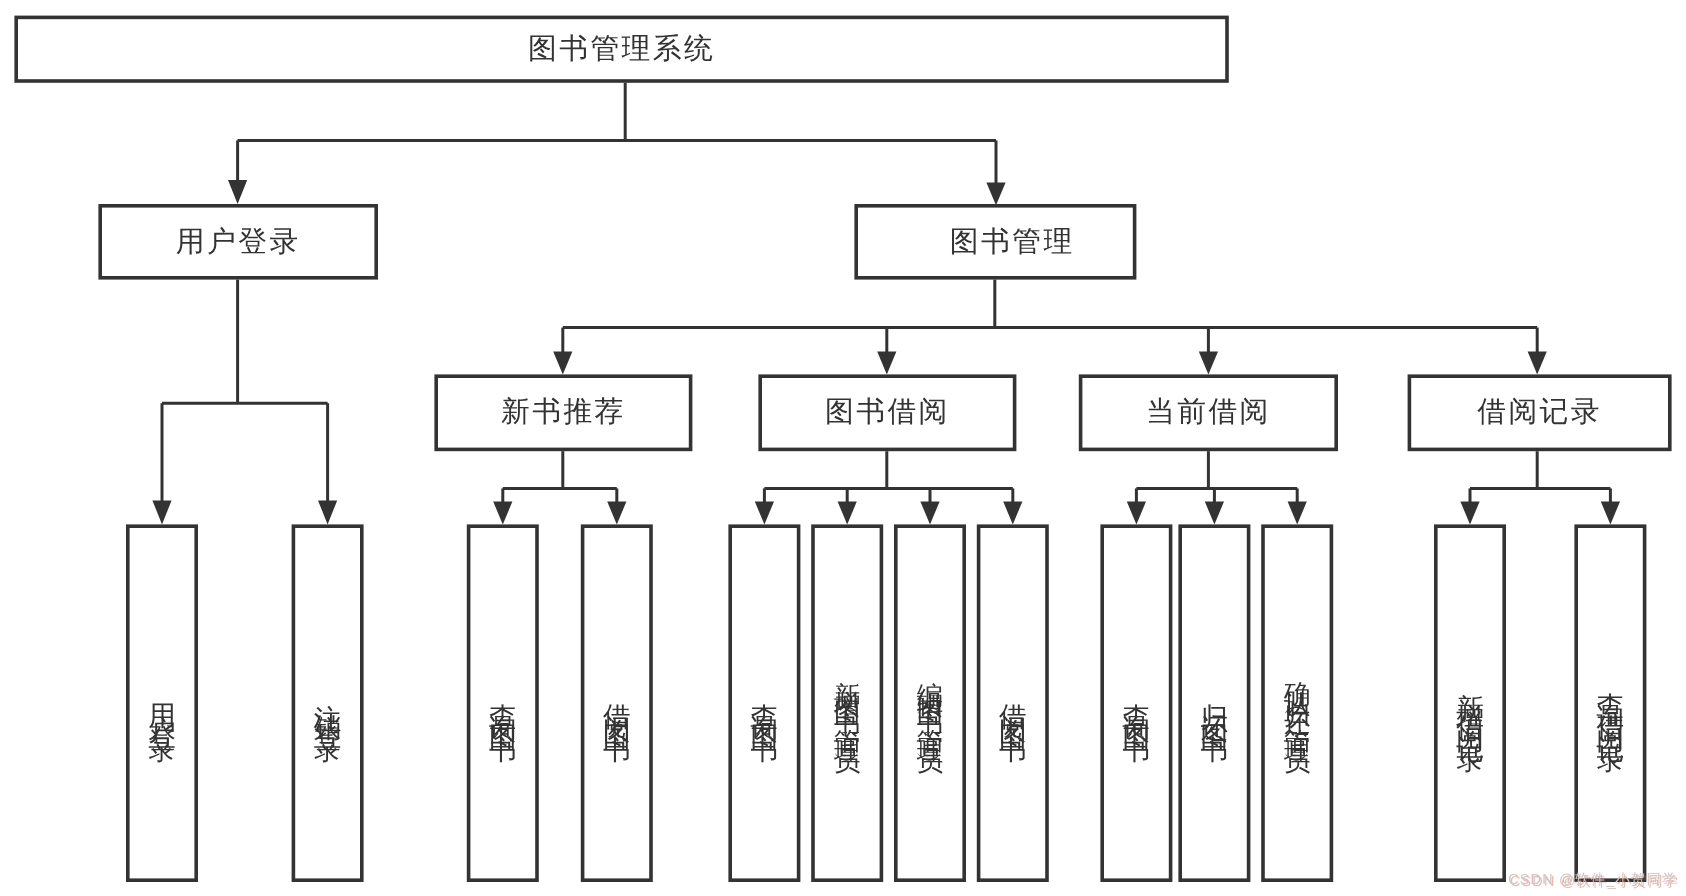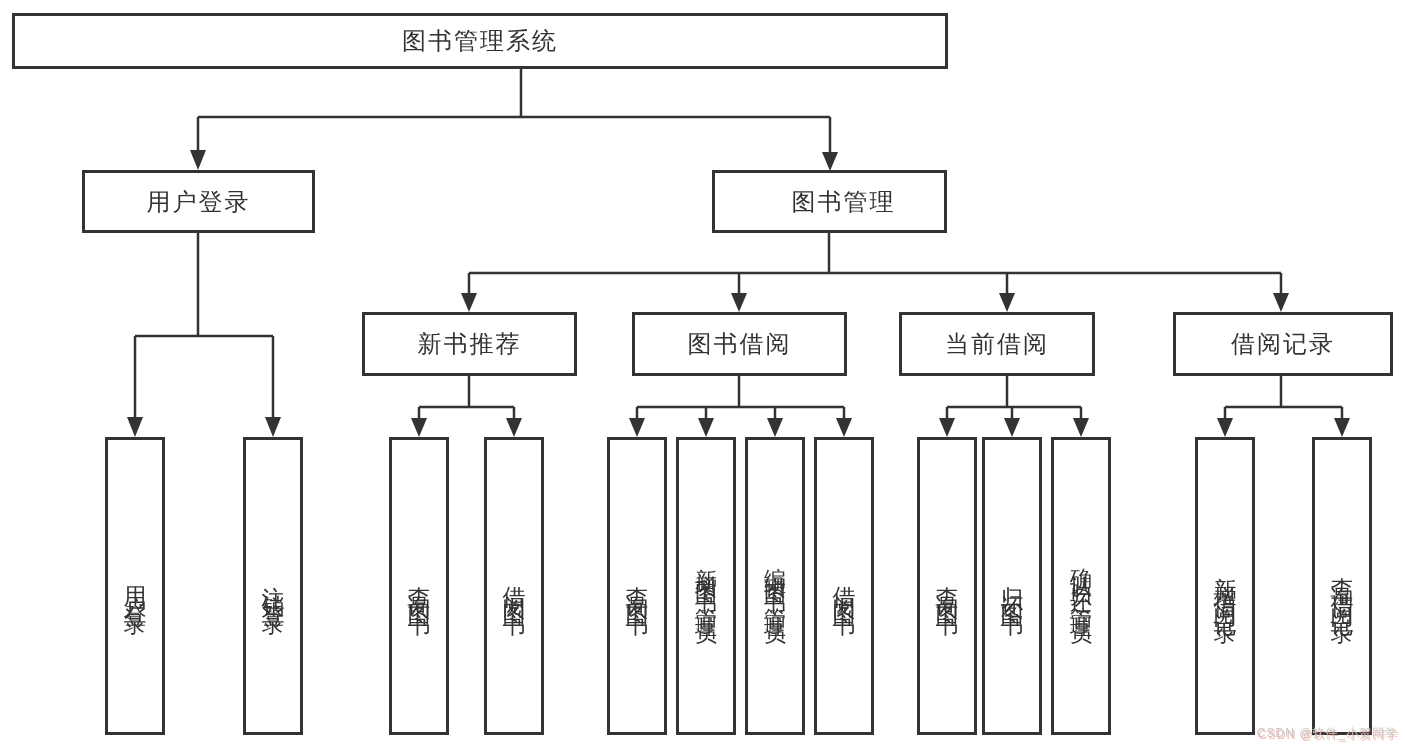--- a/index.html
+++ b/index.html
@@ -115,28 +115,28 @@
       <polygon points="767,418 783,418 775,437"></polygon>
       <polygon points="836,418 852,418 844,437"></polygon>
       <polygon points="939,418 955,418 947,437"></polygon>
       <polygon points="1004,418 1020,418 1012,437"></polygon>
       <polygon points="1073,418 1089,418 1081,437"></polygon>
       <polygon points="1217,418 1233,418 1225,437"></polygon>
       <polygon points="1334,418 1350,418 1342,437"></polygon>
     </g>
   </svg>
 
-  <div class="node h" style="left:12px; top:13px; width:936px; height:56px;">图书管理系统</div>
+  <div class="node h" style="left:12px; top:13px; width:1012px; height:56px;">图书管理系统</div>
 
   <div class="node h" style="left:82px; top:170px; width:233px; height:63px;">用户登录</div>
   <div class="node h" style="left:712px; top:170px; width:235px; height:63px;padding-left:28px;">图书管理</div>
 
   <div class="node h" style="left:362px; top:312px; width:215px; height:64px;">新书推荐</div>
   <div class="node h" style="left:632px; top:312px; width:215px; height:64px;">图书借阅</div>
-  <div class="node h" style="left:899px; top:312px; width:196px; height:64px;">当前借阅</div>
+  <div class="node h" style="left:899px; top:312px; width:216px; height:64px;">当前借阅</div>
   <div class="node h" style="left:1173px; top:312px; width:220px; height:64px;">借阅记录</div>
 
   <div class="node v" style="left:105px; top:437px; width:60px; height:298px;">用户登录</div>
   <div class="node v" style="left:243px; top:437px; width:60px; height:298px;">注销登录</div>
 
   <div class="node v" style="left:389px; top:437px; width:60px; height:298px;">查询图书</div>
   <div class="node v" style="left:484px; top:437px; width:60px; height:298px;">借阅图书</div>
 
   <div class="node v" style="left:607px; top:437px; width:60px; height:298px;">查询图书</div>
   <div class="node v tight" style="left:676px; top:437px; width:60px; height:298px;">新增图书（管理员）</div>

